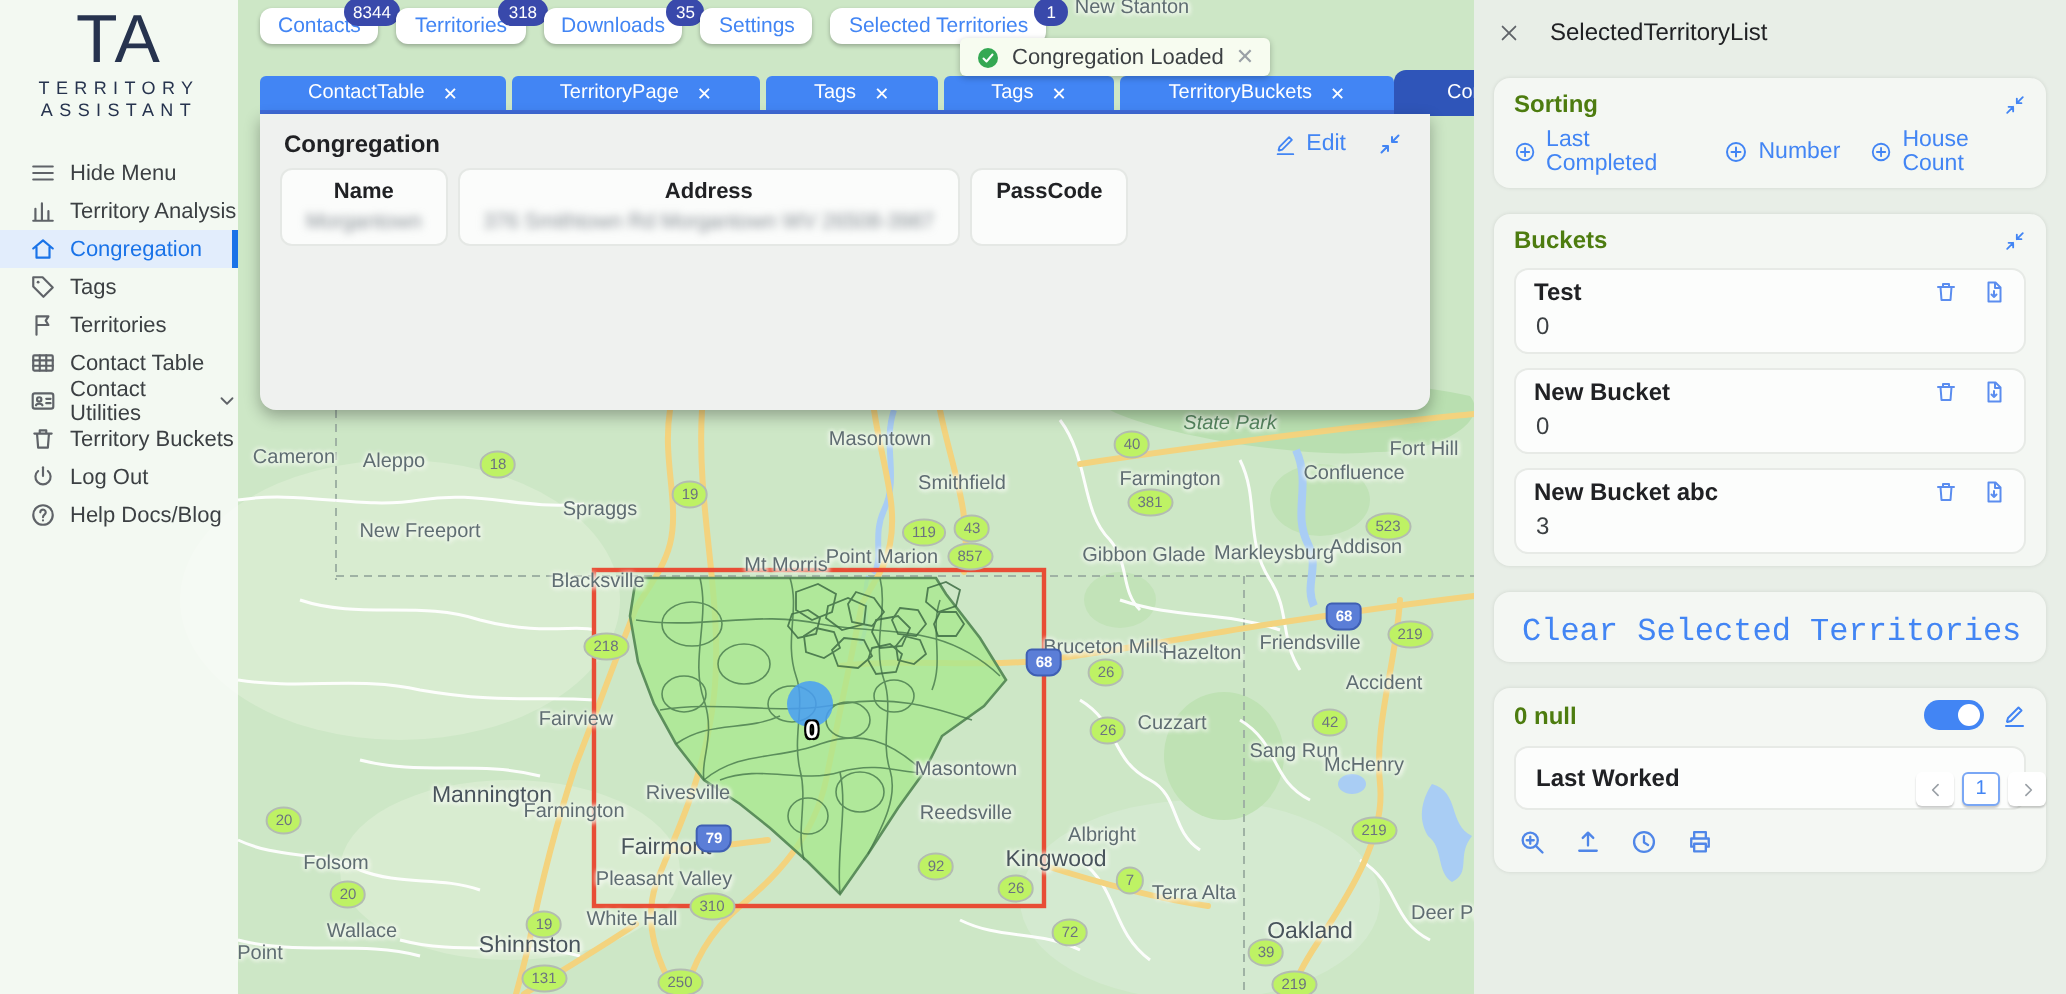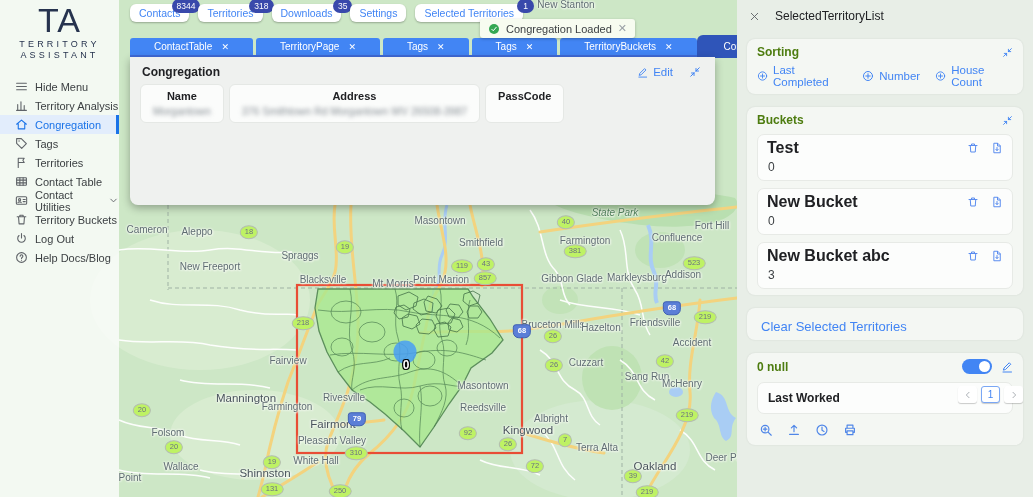--- a/index.html
+++ b/index.html
@@ -64,25 +64,25 @@
     padding:6px 10px;box-sizing:border-box;}
   .tpanel-head{display:flex;align-items:center;gap:15px;padding:3px 2px;font-size:12px;color:#202124;}
   .tpanel-head .ic{color:#5f6368;cursor:pointer;}
   .card{background:#f4f7f3;border-radius:8px;padding:6px 10px;margin-top:13px;box-shadow:0 0 2px rgba(0,0,0,.1);}
   .card-head{display:flex;justify-content:space-between;align-items:center;font-size:12px;font-weight:bold;color:#4d7c0f;}
   .card-head .ic{color:#4285f4;cursor:pointer;}
   .sort-chips{display:flex;gap:15px;margin-top:5px;}
   .sort-chip{display:flex;align-items:center;gap:5px;font-size:11.5px;color:#4285f4;cursor:pointer;}
   .bucket{background:#fcfdfc;border:1px solid #e7eae6;border-radius:7px;padding:4px 9px 6px 9px;margin-top:7px;}
   .bucket-top{display:flex;justify-content:space-between;align-items:center;}
-  .bucket-name{font-size:16px;font-weight:bold;color:#202124;}
+  .bucket-name{font-size:12px;font-weight:bold;color:#202124;}
   .bucket-icons{display:flex;gap:12px;color:#5b8def;}
   .bucket-icons .ic{cursor:pointer;}
   .bucket-count{font-size:12px;color:#3c4043;margin-top:3px;padding-left:1px;}
-  .actions-link{color:#4285f4;font-size:13px;margin-top:5px;padding-left:4px;cursor:pointer;}
+  .actions-link{color:#4285f4;font-size:16px;margin-top:5px;padding-left:4px;cursor:pointer;font-family:Liberation Mono, monospace;}
   .head-right{display:flex;align-items:center;gap:9px;}
   .toggle{width:30px;height:15px;border-radius:999px;background:#4285f4;position:relative;cursor:pointer;}
   .toggle::after{content:"";position:absolute;right:2px;top:2px;width:11px;height:11px;border-radius:50%;background:#fff;}
   .lastworked{background:#fcfdfc;border:1px solid #e7eae6;border-radius:7px;padding:8px 10px;margin-top:8px;
     font-size:12px;font-weight:bold;color:#202124;}
   .tools{display:flex;gap:14px;margin-top:9px;margin-bottom:2px;color:#4f86e8;padding-left:2px;}
   .tools .ic{cursor:pointer;}
   .pager{position:absolute;right:10px;top:386px;display:flex;gap:4px;z-index:8;}
   .pg{width:19px;height:17px;background:#fff;border-radius:3px;display:flex;align-items:center;justify-content:center;
     color:#9aa0a6;box-shadow:0 1px 1px rgba(0,0,0,.2);font-size:10px;cursor:pointer;box-sizing:border-box;}
@@ -193,21 +193,21 @@
       <span class="map-label" style="left: 481px; top: 242px;">Smithfield</span>
       <span class="map-label" style="left: 364px; top: 283px; margin-left: 29px;">Mt Morris</span>
       <span class="map-label" style="left: 441px; top: 279px;">Point Marion</span>
       <span class="map-label park" style="left: 615px; top: 212px;">State Park</span>
       <span class="map-label" style="left: 712px; top: 225px;">Fort Hill</span>
       <span class="map-label" style="left: 585px; top: 240px;">Farmington</span>
       <span class="map-label" style="left: 677px; top: 237px;">Confluence</span>
       <span class="map-label" style="left: 572px; top: 278px;">Gibbon Glade</span>
       <span class="map-label" style="left: 637px; top: 277px;">Markleysburg</span>
       <span class="map-label" style="left: 683px; top: 274px;">Addison</span>
-      <span class="map-label" style="left: 299px; top: 279px; margin-left: 24px;">Blacksville</span>
+      <span class="map-label" style="left: 299px; top: 291px;">Blacksville</span>
       <span class="map-label" style="left: 553px; top: 324px;">Bruceton Mills</span>
       <span class="map-label" style="left: 601px; top: 327px;">Hazelton</span>
       <span class="map-label" style="left: 655px; top: 322px;">Friendsville</span>
       <span class="map-label" style="left: 288px; top: 360px;">Fairview</span>
       <span class="map-label" style="left: 586px; top: 362px;">Cuzzart</span>
       <span class="map-label" style="left: 647px; top: 376px;">Sang Run</span>
       <span class="map-label" style="left: 682px; top: 383px;">McHenry</span>
       <span class="map-label" style="left: 692px; top: 342px;">Accident</span>
       <span class="map-label" style="left: 483px; top: 385px;">Masontown</span>
       <span class="map-label" style="left: 483px; top: 407px;">Reedsville</span>

